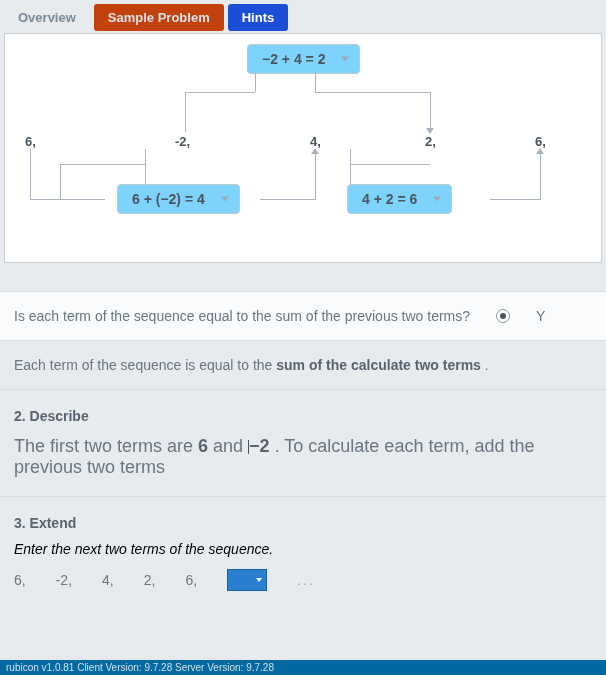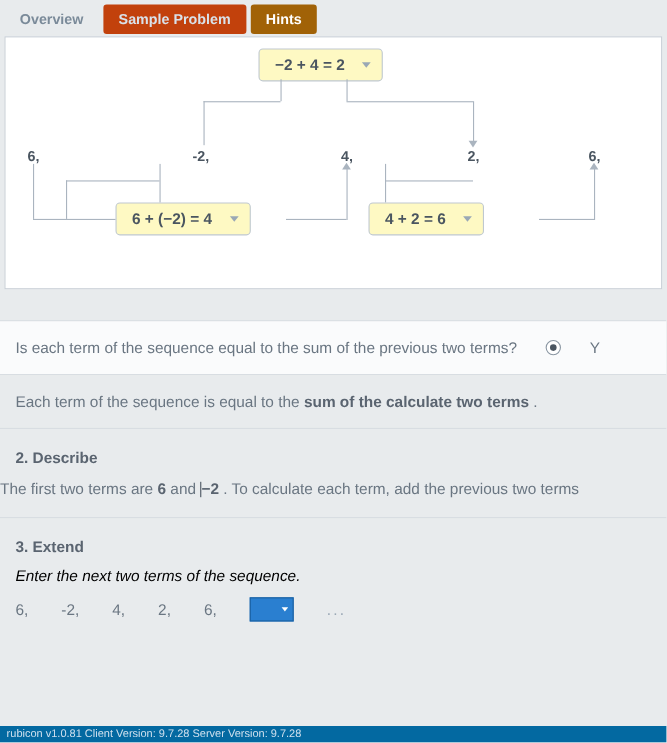--- a/index.html
+++ b/index.html
@@ -5,42 +5,42 @@
 * { margin: 0; padding: 0; box-sizing: border-box; font-family: Arial, sans-serif; }
 body { background: #e8ebed; width: 606px; height: 675px; overflow: hidden; position: relative; }
 
 .tabs { display: flex; gap: 4px; padding: 4px 4px 0 4px; background: #e8ebed; }
 .tab { padding: 6px 14px; font-size: 13px; font-weight: bold; border-radius: 3px; cursor: pointer; text-align: center; }
 .tab-overview { background: #e8ebed; color: #7a8a99; }
 .tab-stepbystep { background: #2a6fa8; color: #fff; position: relative; }
 .tab-stepbystep::after { content: ""; position: absolute; right: 6px; top: 50%; transform: translateY(-50%); border-left: 4px solid transparent; border-right: 4px solid transparent; border-top: 5px solid #fff; }
 .tab-stepbystep span { padding-right: 14px; }
 .tab-sample { background: #c2410c; color: #d9e2ea; }
-.tab-hints { background: #a16207; color: #fff; }
+.tab-hints { background: #1d4ed8; color: #fff; }
 
 .diagram { background: #fff; border: 1px solid #c8cfd6; margin: 2px 4px 4px 4px; padding: 18px 10px 40px 10px; position: relative; }
 
-.eq-box { position: absolute; background: #fef9c3; border: 1px solid #bfc8d0; border-radius: 4px; padding: 6px 34px 6px 14px; font-size: 14px; color: #4a5560; font-weight: bold; }
+.eq-box { position: absolute; background: #7dd3fc; border: 1px solid #bfc8d0; border-radius: 4px; padding: 6px 34px 6px 14px; font-size: 14px; color: #4a5560; font-weight: bold; margin-left: 12px; }
 .eq-box::after { content: ""; position: absolute; right: 10px; top: 50%; transform: translateY(-50%); border-left: 4px solid transparent; border-right: 4px solid transparent; border-top: 5px solid #9aa8b5; }
 
 .num-label { position: absolute; font-size: 13px; color: #4a5560; font-weight: bold; }
 
 .connector { position: absolute; border-color: #aab4bf; }
 
 .question-block { background: #fafbfc; border-top: 1px solid #d8dde2; border-bottom: 1px solid #d8dde2; padding: 16px 14px; margin-top: 28px; display: flex; align-items: center; gap: 26px; }
 .question-text { font-size: 14px; color: #6a7682; }
 .radio { width: 14px; height: 14px; border-radius: 50%; border: 1px solid #8a96a2; background: #fff; display: inline-flex; align-items: center; justify-content: center; }
 .radio.selected::after { content: ""; width: 6px; height: 6px; border-radius: 50%; background: #4a5560; }
 .radio-label { font-size: 14px; color: #6a7682; }
 
 .answer-line { padding: 16px 14px; font-size: 14px; color: #6a7682; border-bottom: 1px solid #d8dde2; }
 .answer-line b { color: #5a6470; }
 
 .section-header { padding: 18px 14px 6px 14px; font-size: 14px; font-weight: bold; color: #5a6470; }
-.section-body { padding: 6px 14px 18px 0; font-size: 14px; color: #6a7682; border-bottom: 1px solid #d8dde2; }
+.section-body { padding: 6px 14px 18px 14px; font-size: 18px; color: #6a7682; border-bottom: 1px solid #d8dde2; }
 .section-body b { color: #5a6470; }
 .cursor-mark { border-left: 1px solid #4a5560; height: 14px; display: inline-block; vertical-align: middle; }
 
 .extend-row { display: flex; align-items: center; gap: 30px; padding: 8px 14px; font-size: 14px; color: #6a7682; }
 .input-box { width: 40px; height: 22px; background: #2a7fd0; border: 1px solid #1a5f9f; position: relative; }
 .input-box::after { content: ""; position: absolute; right: 4px; top: 50%; transform: translateY(-50%); border-left: 3px solid transparent; border-right: 3px solid transparent; border-top: 4px solid #fff; }
 .dots { color: #9aa8b5; letter-spacing: 2px; }
 
 .footer { position: absolute; bottom: 0; left: 0; right: 0; background: #0369a1; color: #cfe0ee; font-size: 10px; padding: 2px 6px; }
 </style>

